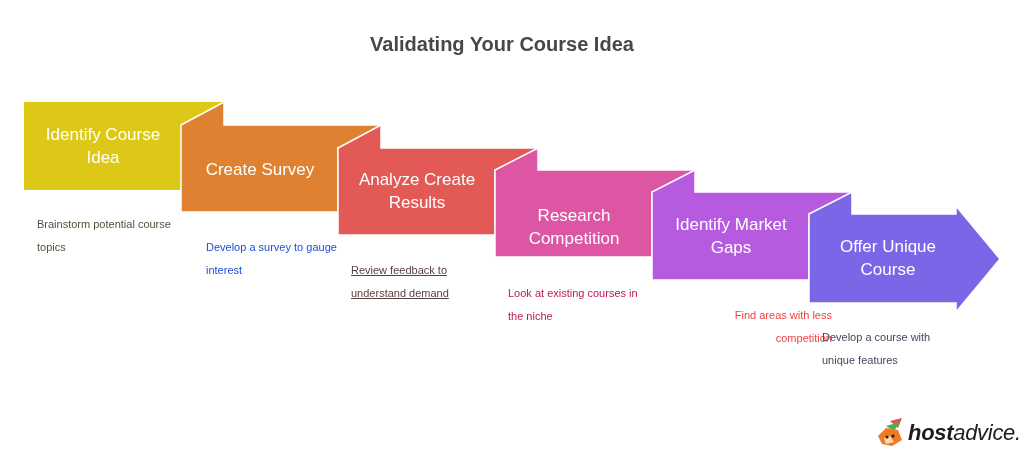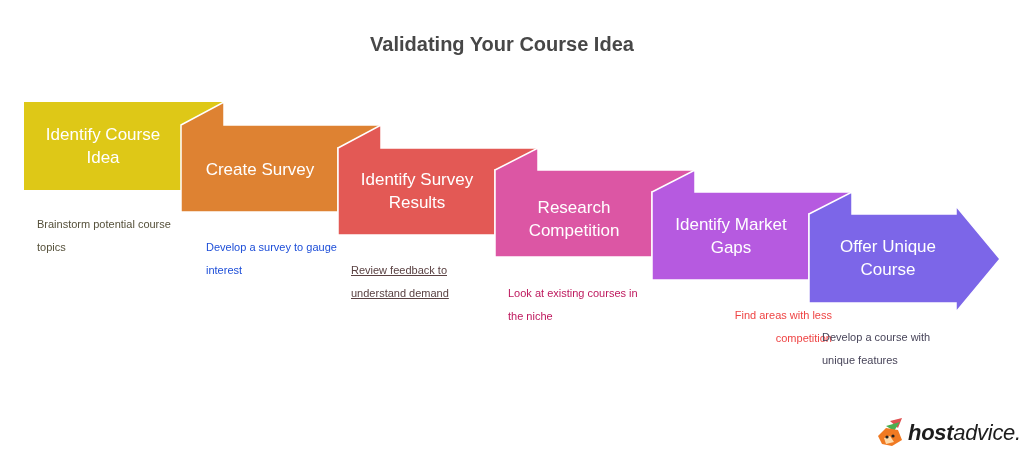--- a/index.html
+++ b/index.html
@@ -38,22 +38,22 @@
 
   <polygon points="495,170 538,148 538,170 695,170 695,192 652,192 652,257 495,257" fill="#DC56A4" stroke="#ffffff" stroke-width="1.5"></polygon>
 
   <polygon points="652,192 695,170 695,192 852,192 852,214 809,214 809,280 652,280" fill="#B65AE0" stroke="#ffffff" stroke-width="1.5"></polygon>
 
   <polygon points="809,214 852,192 852,214 956,214 956,206 1000,259 956,312 956,303 809,303" fill="#7C66E8" stroke="#ffffff" stroke-width="1.5"></polygon>
 </svg>
 
 <div class="step-label" style="left:28px;top:113px;width:150px;height:66px;">Identify Course Idea</div>
 <div class="step-label" style="left:185px;top:136px;width:150px;height:66px;">Create Survey</div>
-<div class="step-label" style="left:342px;top:158px;width:150px;height:66px;">Identify Survey Results</div>
-<div class="step-label" style="left:499px;top:186px;width:150px;height:66px;">Research Competition</div>
+<div class="step-label" style="left:342px;top:158px;width:150px;height:66px;">Analyze Create Results</div>
+<div class="step-label" style="left:499px;top:194px;width:150px;height:66px;">Research Competition</div>
 <div class="step-label" style="left:656px;top:203px;width:150px;height:66px;">Identify Market Gaps</div>
 <div class="step-label" style="left:813px;top:225px;width:150px;height:66px;">Offer Unique Course</div>
 
 <div class="step-desc" style="left:37px;top:213px;color:#55503a;">Brainstorm potential course topics</div>
 <div class="step-desc" style="left:194px;top:236px;color:#1d4ed8;margin-left:12px;">Develop a survey to gauge interest</div>
 <div class="step-desc" style="left:351px;top:259px;color:#5a4142;width:120px;text-decoration:underline;">Review feedback to understand demand</div>
 <div class="step-desc" style="left:508px;top:282px;color:#be185d;width:130px;">Look at existing courses in the niche</div>
 <div class="step-desc" style="left:697px;top:304px;color:#ef4444;width:135px;text-align:right;">Find areas with less competition</div>
 <div class="step-desc" style="left:822px;top:326px;color:#48455a;width:140px;">Develop a course with unique features</div>
 

